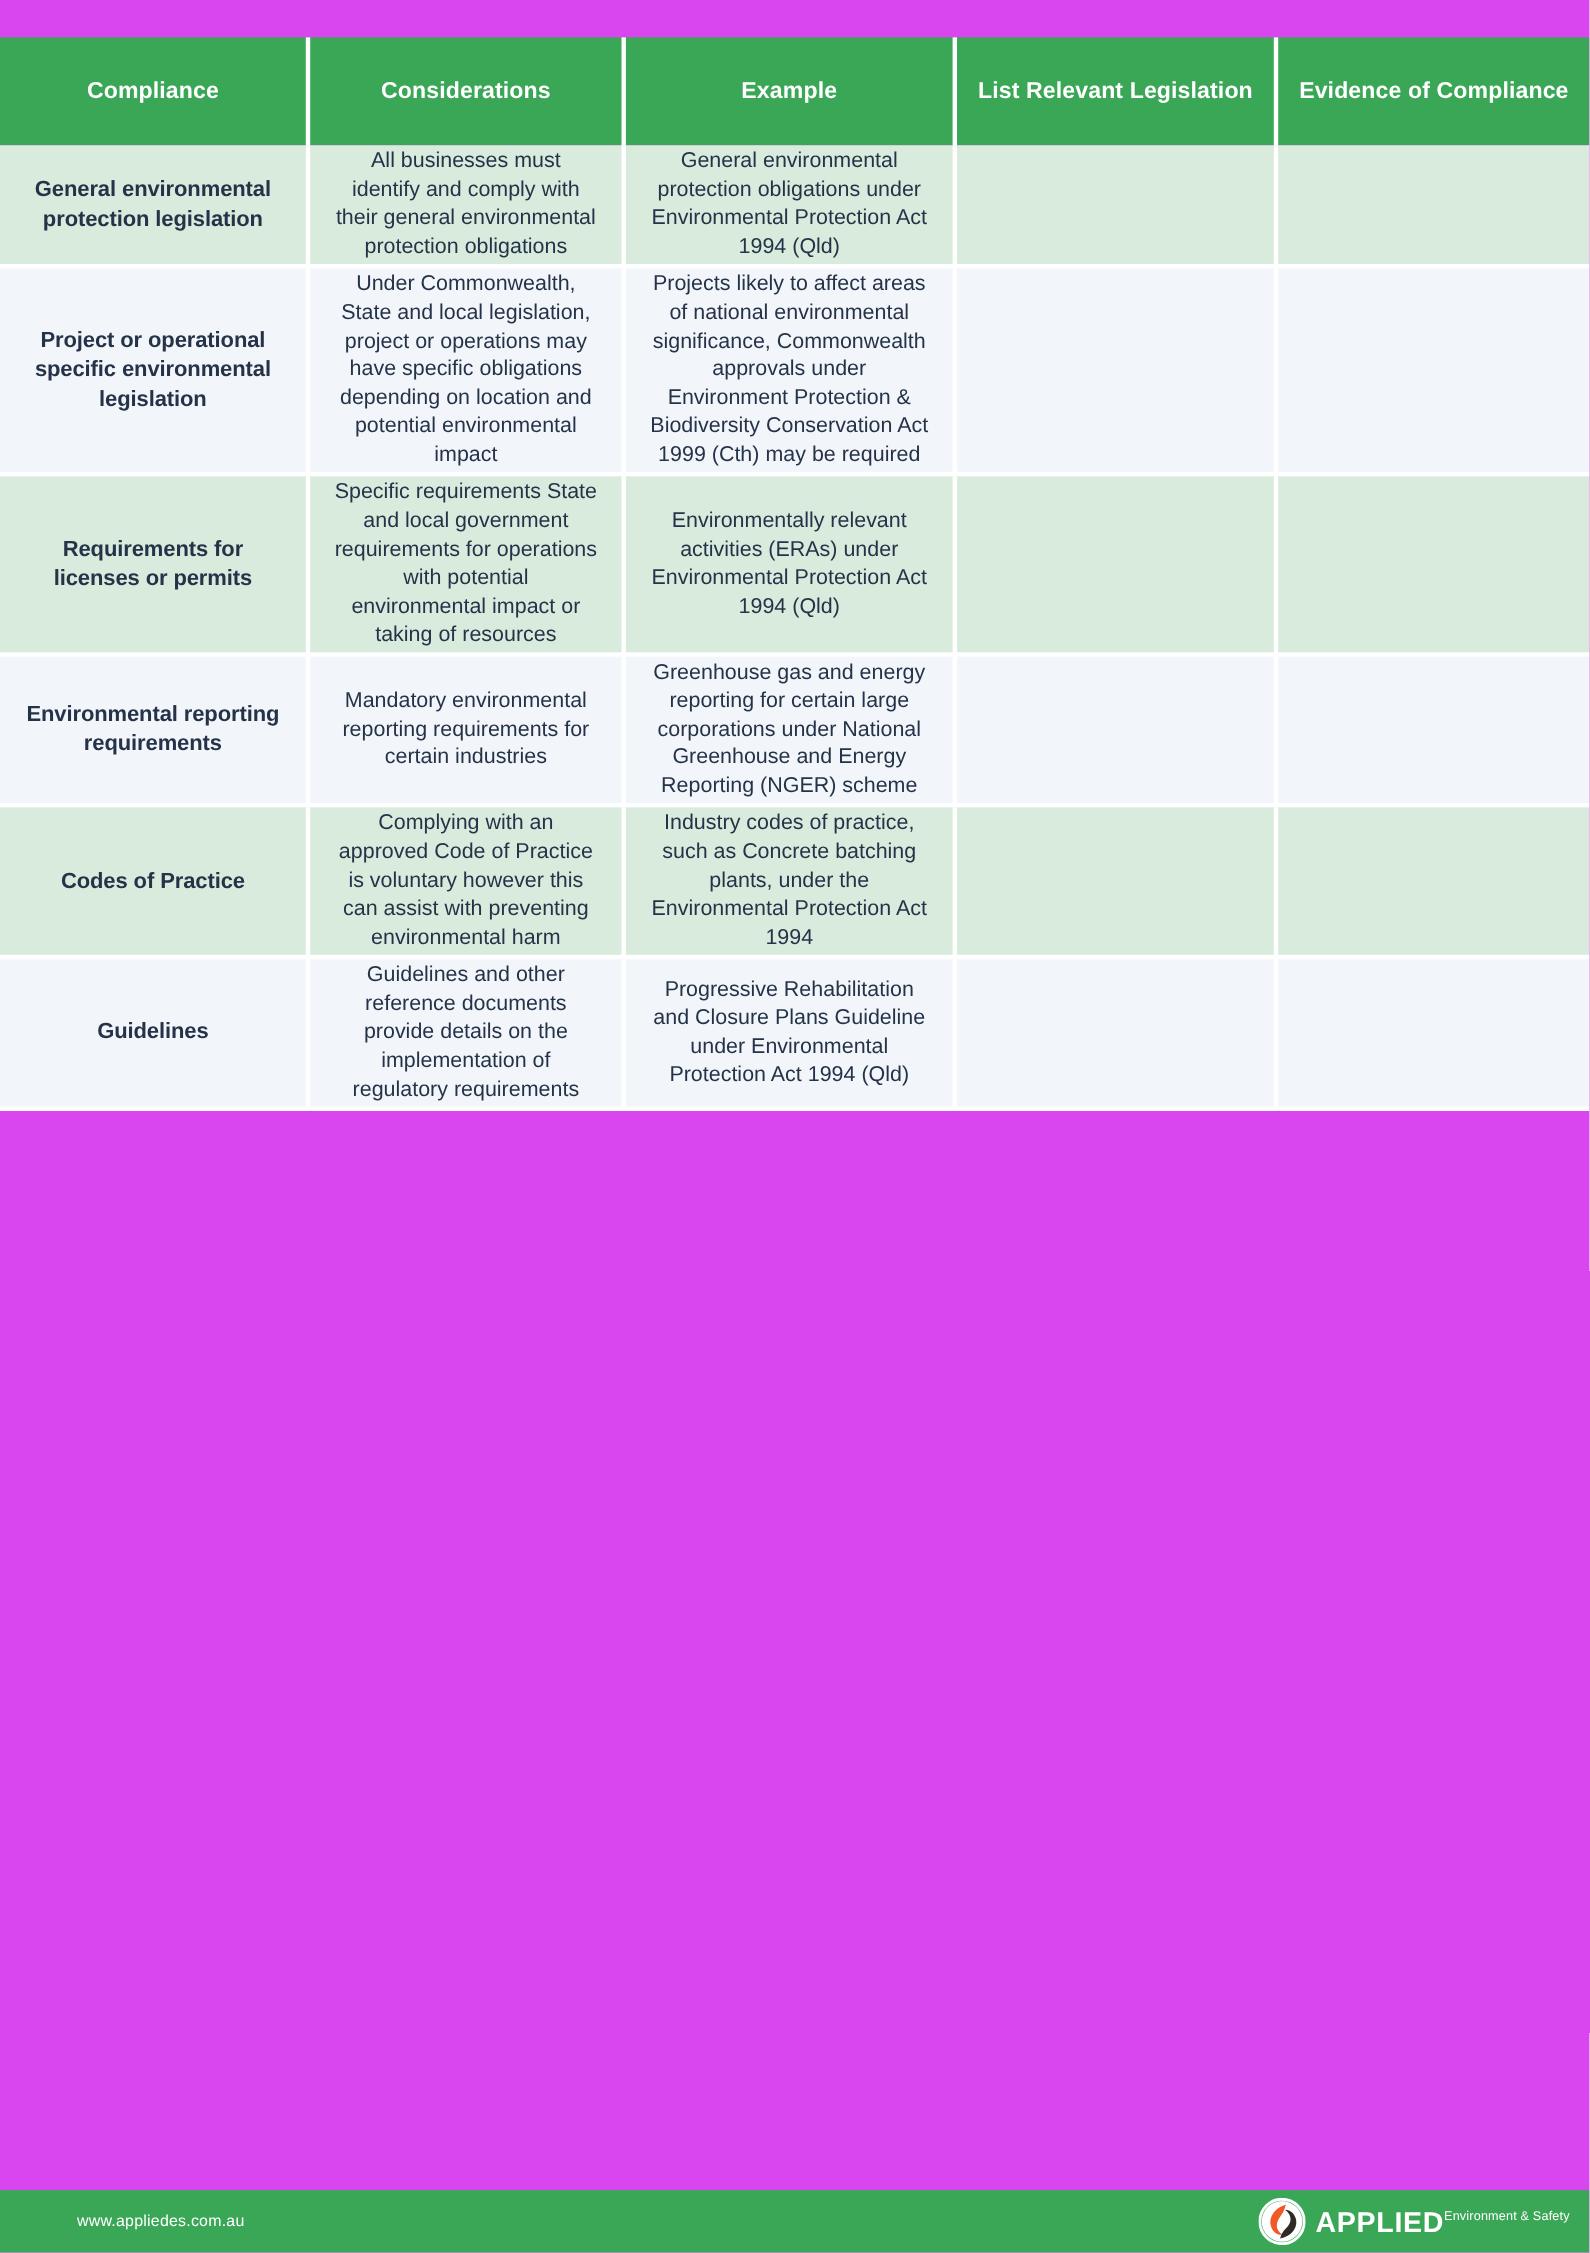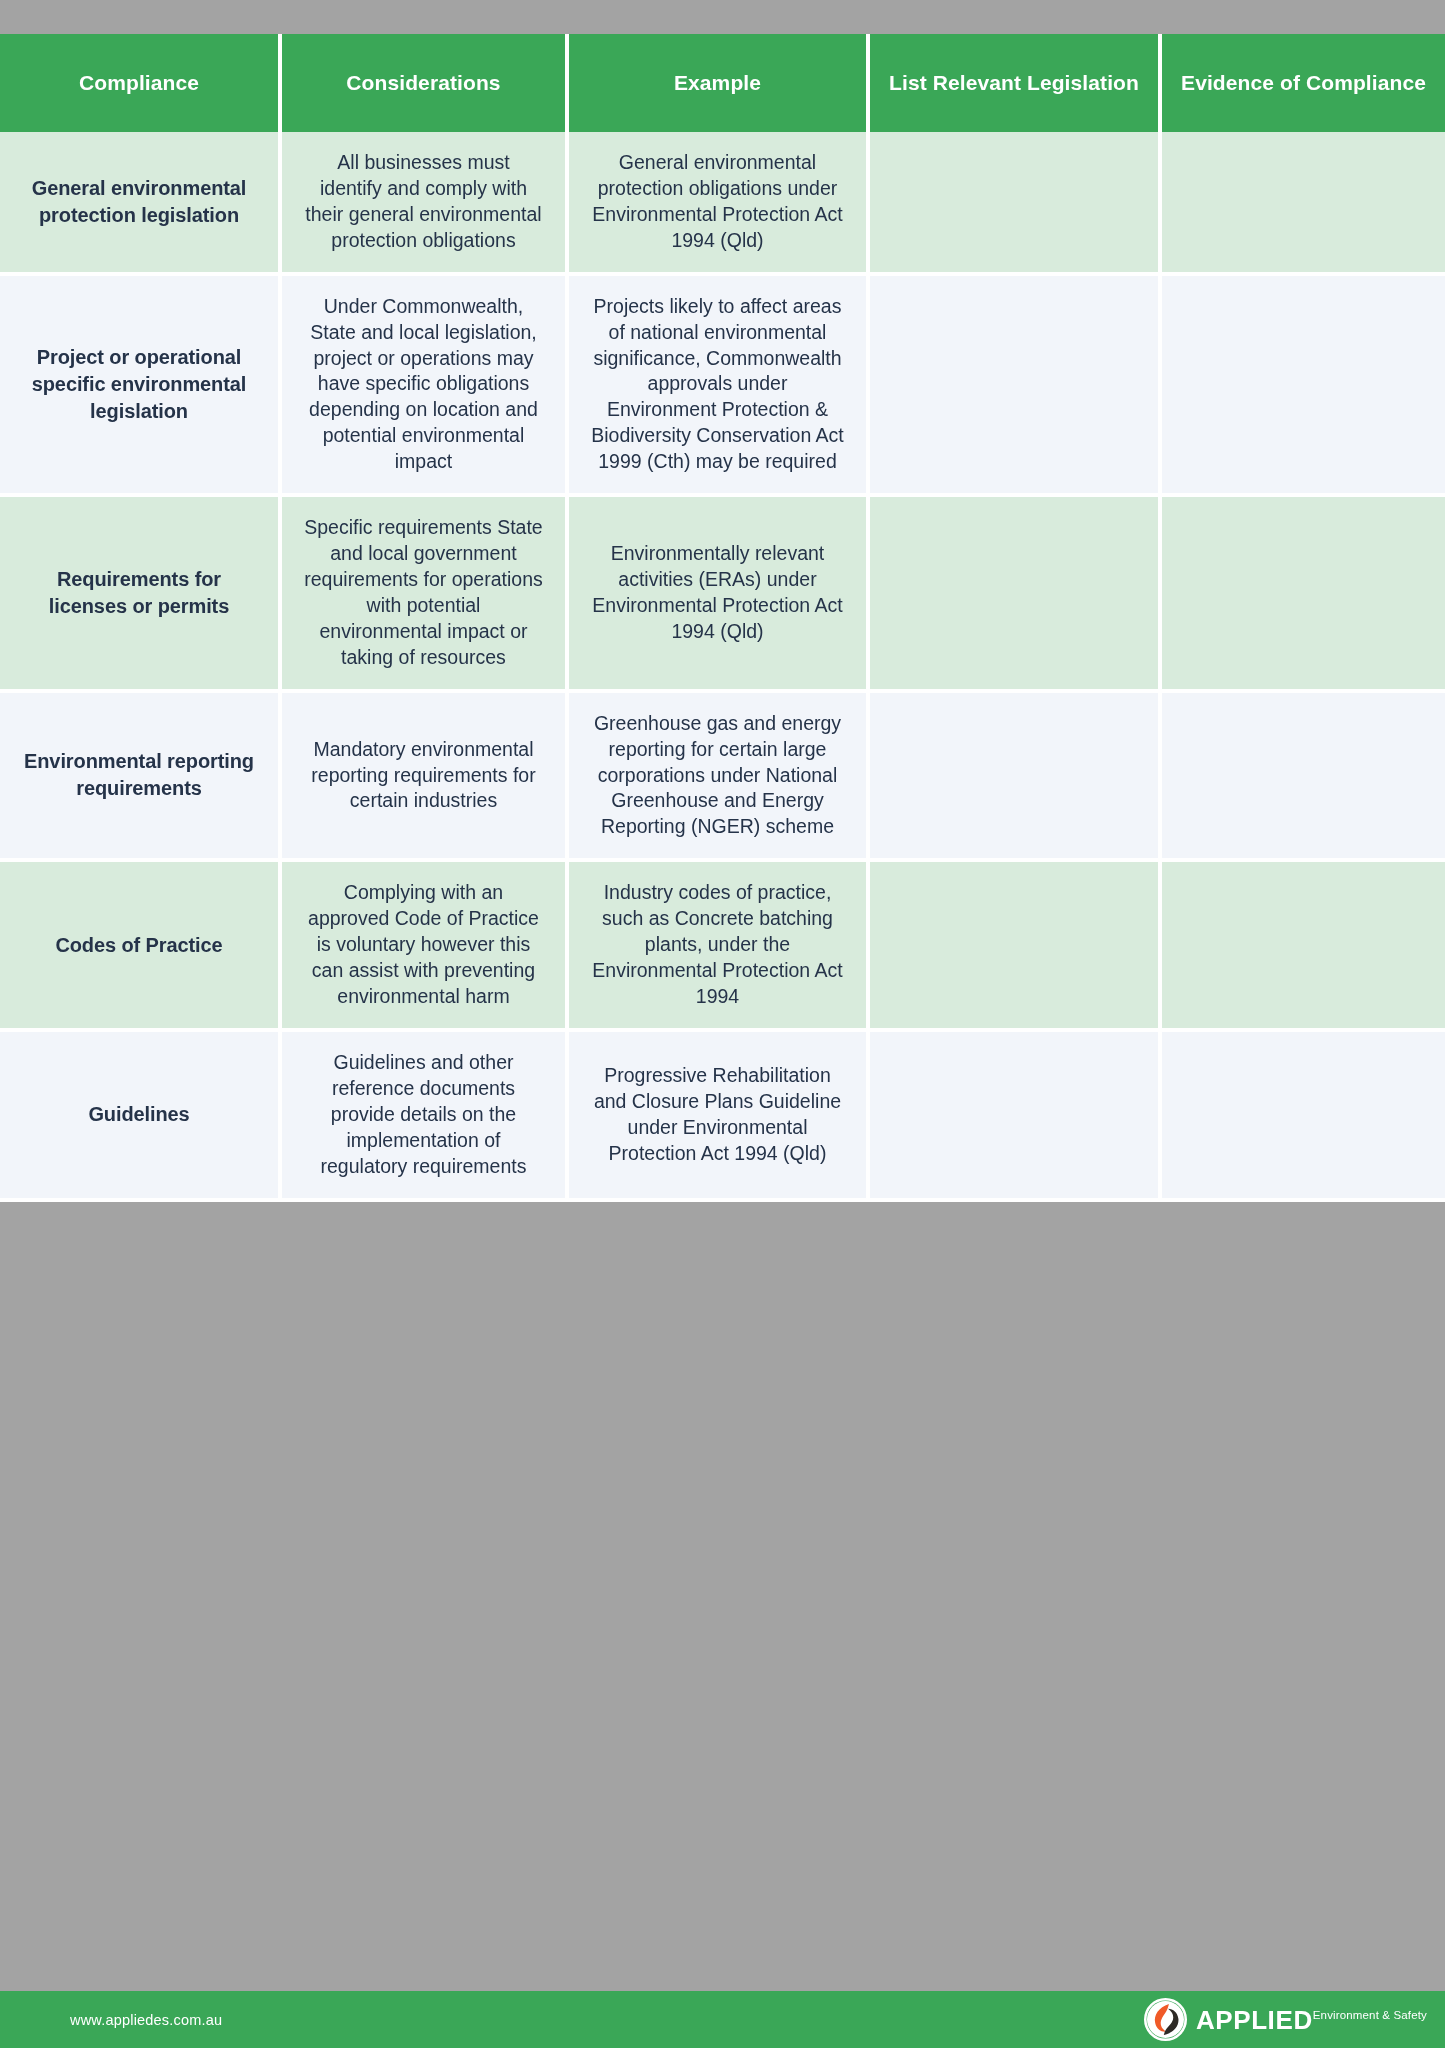--- a/index.html
+++ b/index.html
@@ -8,21 +8,21 @@
     width: 1445px;
     height: 2048px;
     background: #ffffff;
     font-family: "Liberation Sans", sans-serif;
   }
 
   #page {
     position: relative;
     width: 1445px;
     height: 2048px;
-    background: #a3a3a3;
+    background: #d946ef;
     overflow: hidden;
   }
 
   
   .compliance-table {
     position: absolute;
     left: 0;
     top: 34px;
     width: 1445px;
     border-collapse: collapse;
@@ -48,21 +48,21 @@
     padding: 6px 14px;
     border-right: 4px solid #ffffff;
     letter-spacing: 0.1px;
   }
   thead th:last-child { border-right: none; }
 
   
   tbody td {
     vertical-align: middle;
     text-align: center;
-    padding: 18px 22px;
+    padding: 2px 22px;
     border-right: 4px solid #ffffff;
     border-bottom: 4px solid #ffffff;
     color: #253349;
     font-size: 19.5px;
     line-height: 1.33;
   }
   tbody td:last-child { border-right: none; }
 
   tbody tr.row-green td { background: #D8EBDC; }
   tbody tr.row-grey  td { background: #F2F5FA; }

